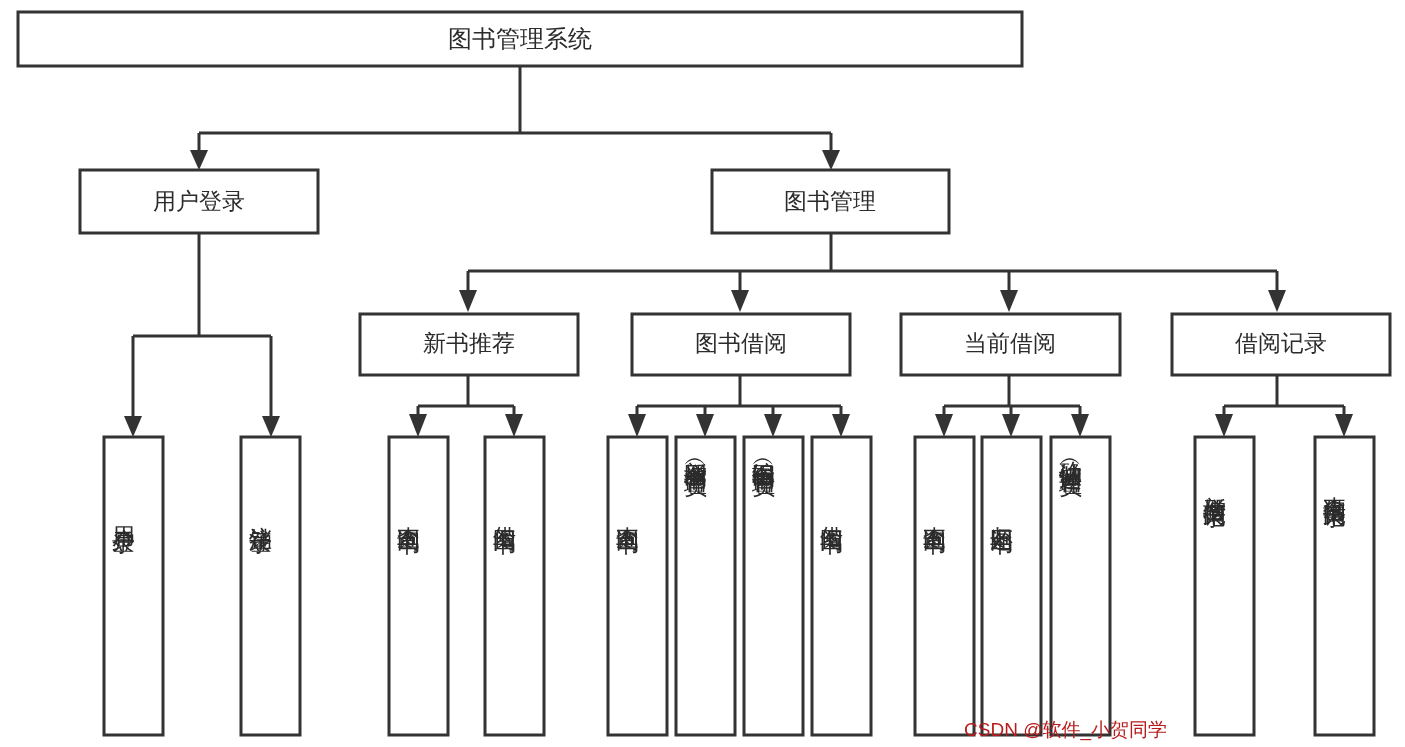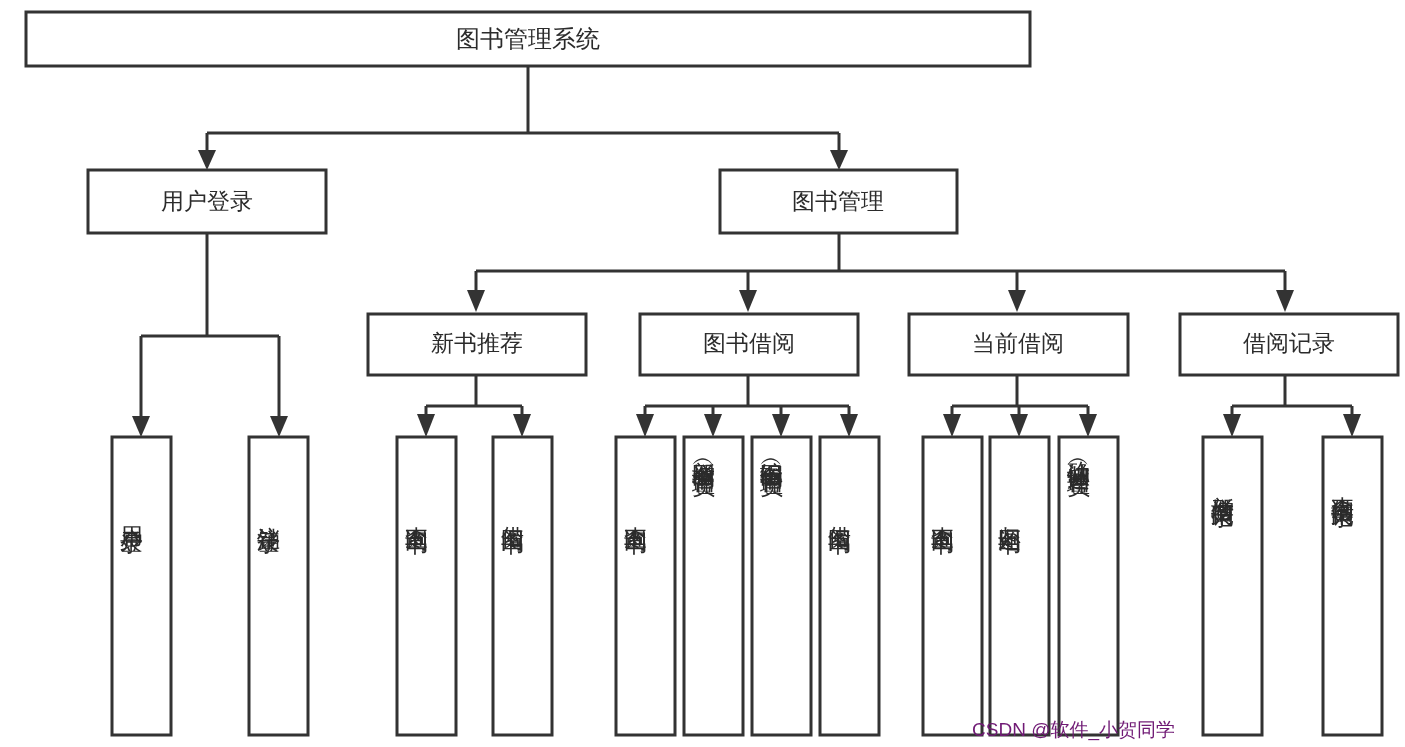--- a/index.html
+++ b/index.html
@@ -10,21 +10,20 @@
   body {
     width: 1405px;
     height: 747px;
     font-family: "Liberation Sans", "DejaVu Sans", sans-serif;
     overflow: hidden;
   }
   #diagram-root {
     position: relative;
     width: 1175px;
     height: 747px;
-    margin-left: 8px;
   }
   svg.diagram {
     position: absolute;
     top: 0;
     left: 0;
     width: 1405px;
     height: 747px;
   }
   .box-rect {
     fill: #ffffff;
@@ -61,21 +60,21 @@
     line-height: 1;
     white-space: nowrap;
     pointer-events: none;
   }
   .watermark {
     position: absolute;
     right: 8px;
     bottom: 4px;
     font-family: "Liberation Sans", "DejaVu Sans", sans-serif;
     font-size: 19px;
-    color: #701a75;
+    color: #b91c1c;
     white-space: nowrap;
   }
 </style>
 </head>
 <body>
 
 <div id="diagram-root">
 
   <svg class="diagram" viewBox="0 0 1405 747">
 

